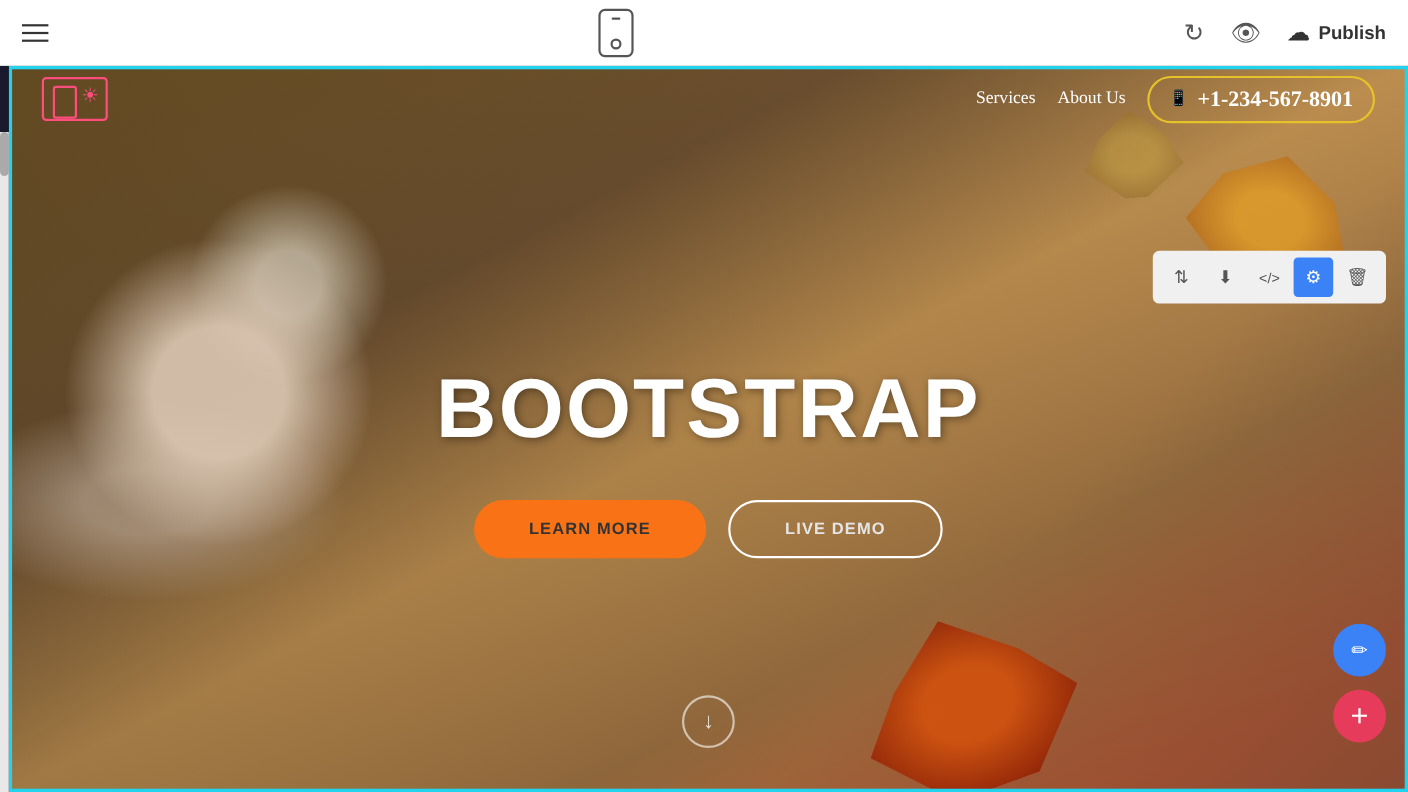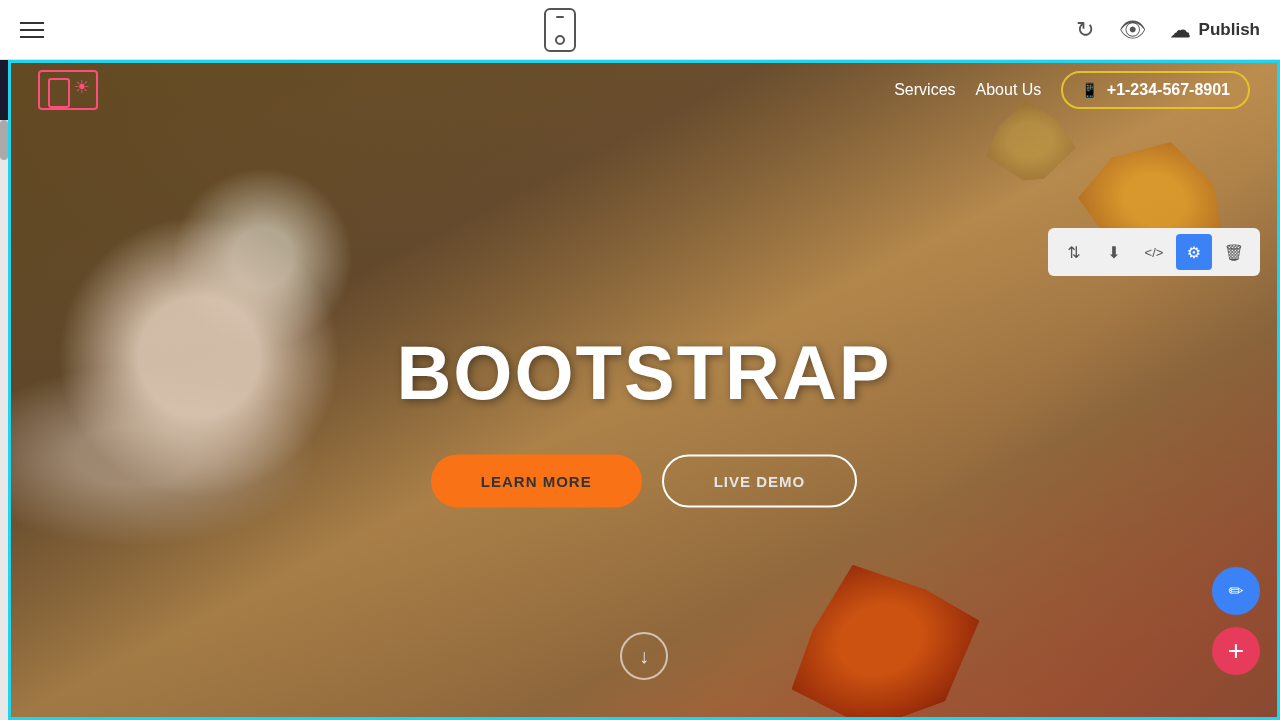--- a/index.html
+++ b/index.html
@@ -98,20 +98,21 @@
     
     .site-nav {
       position: absolute;
       top: 0; left: 0; right: 0;
       height: 60px;
       display: flex;
       align-items: center;
       justify-content: space-between;
       padding: 0 30px;
       z-index: 10;
+      font-family: Liberation Serif, serif;
     }
     .site-logo {
       width: 60px; height: 40px;
       border: 2px solid #ff4d7d;
       border-radius: 4px;
       display: flex; align-items: center; justify-content: center;
       position: relative;
     }
     .site-logo::before {
       content: '';
@@ -135,21 +136,21 @@
     .nav-phone {
       border: 2px solid #e6c22a;
       border-radius: 30px;
       padding: 8px 18px;
       display: flex; align-items: center; gap: 8px;
       cursor: pointer;
     }
     .nav-phone-icon {
       font-size: 14px; color: #e6c22a;
     }
-    .nav-phone-text { color: #ffffff; font-size: 16px; font-weight: 600; }
+    .nav-phone-text { color: #ffffff; font-size: 20px; font-weight: 600; }
 
     
     .hero-content {
       position: absolute;
       top: 50%; left: 50%;
       transform: translate(-50%, -45%);
       text-align: center;
       z-index: 5;
       width: 700px;
       margin-top: 20px;

